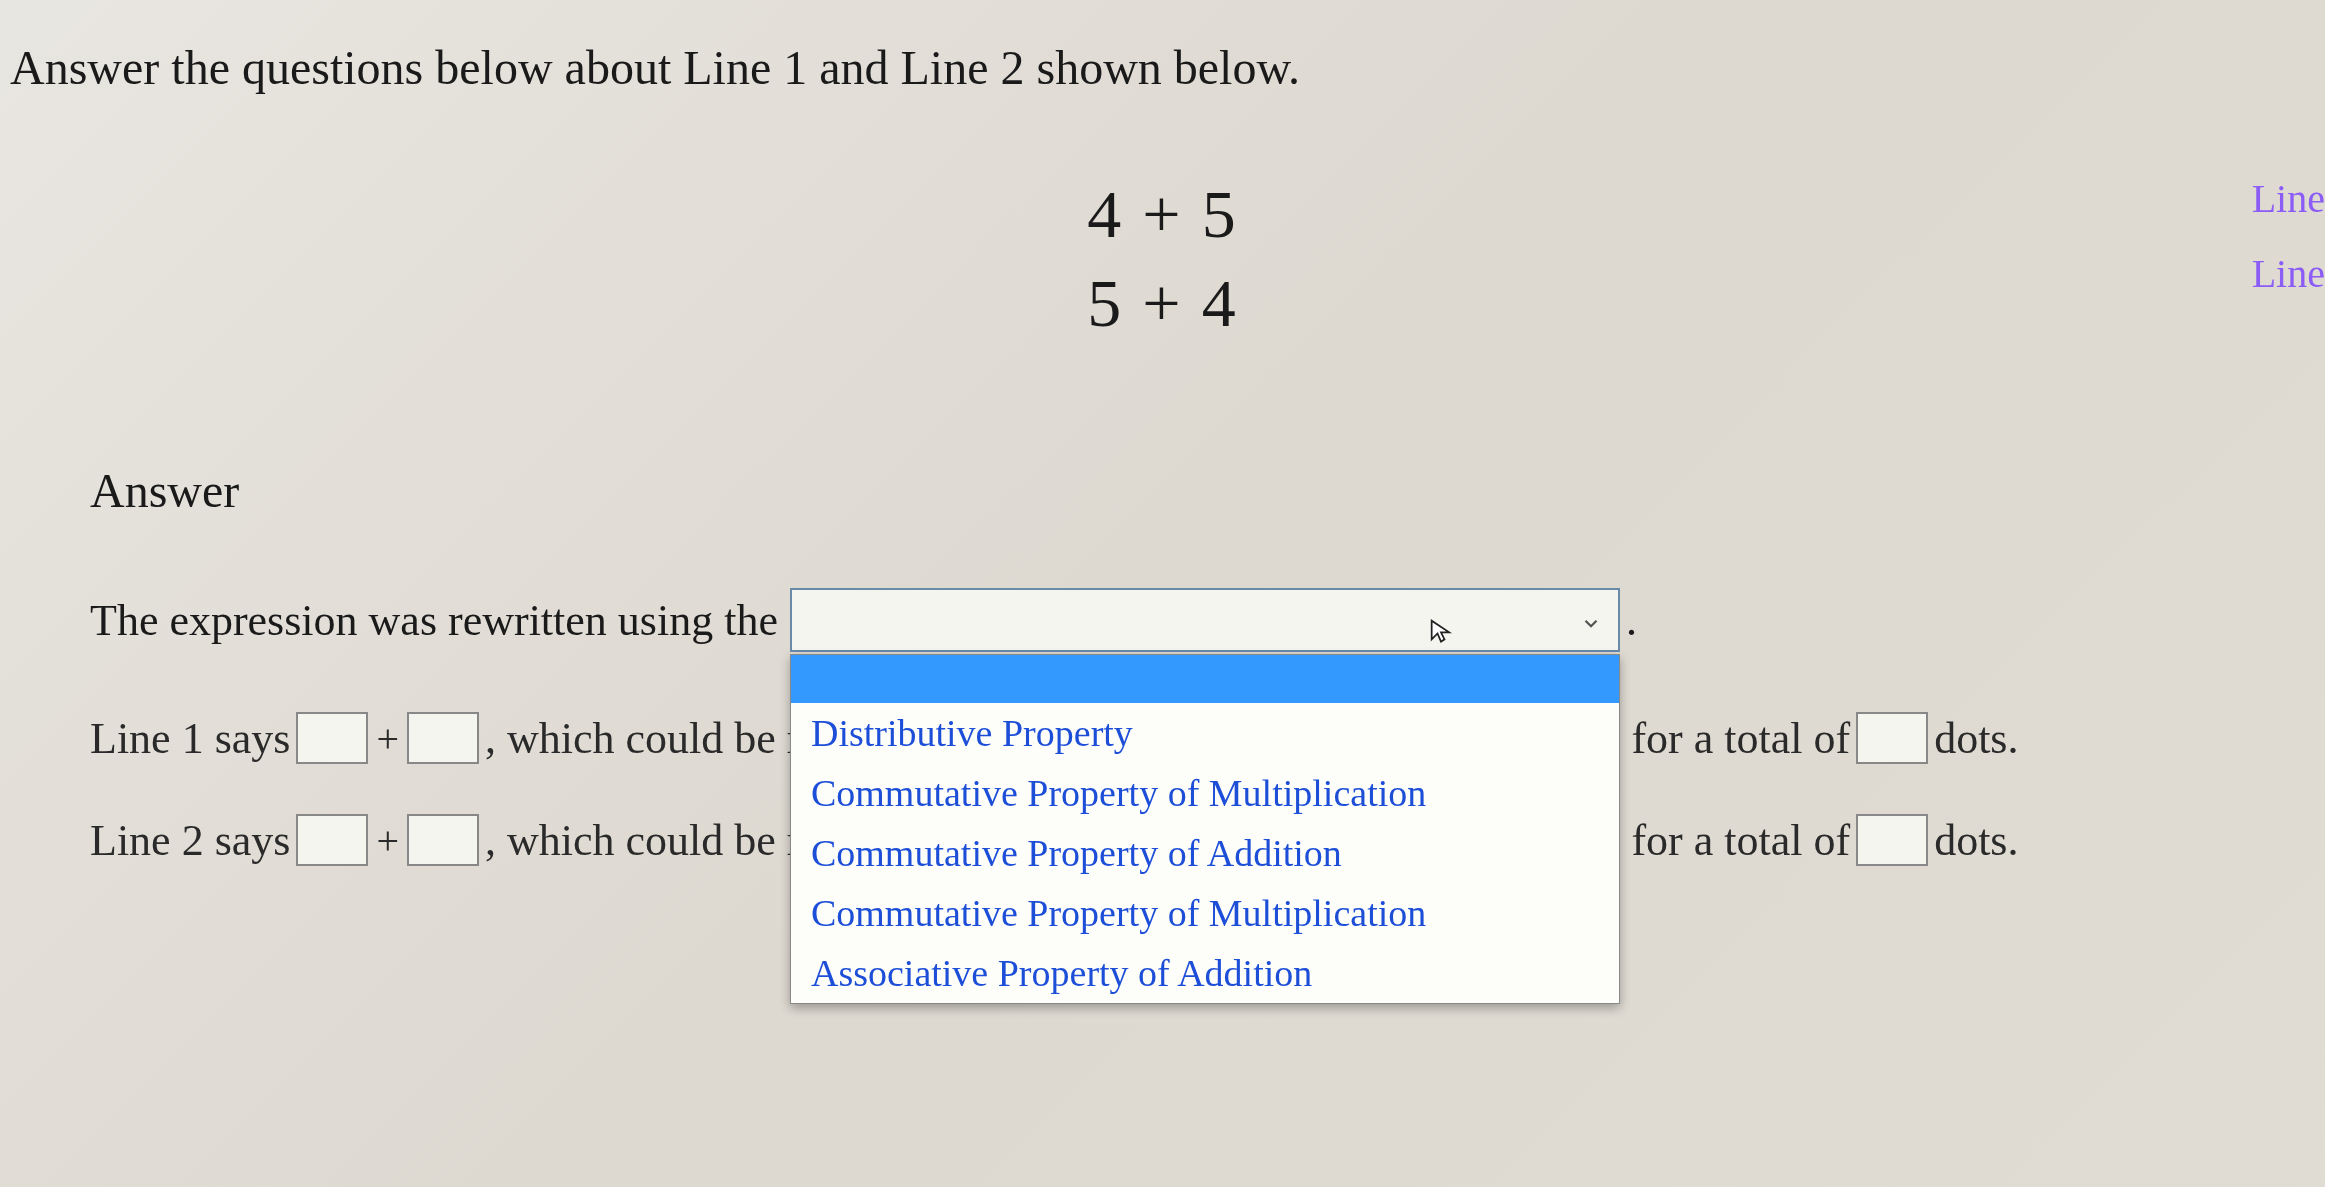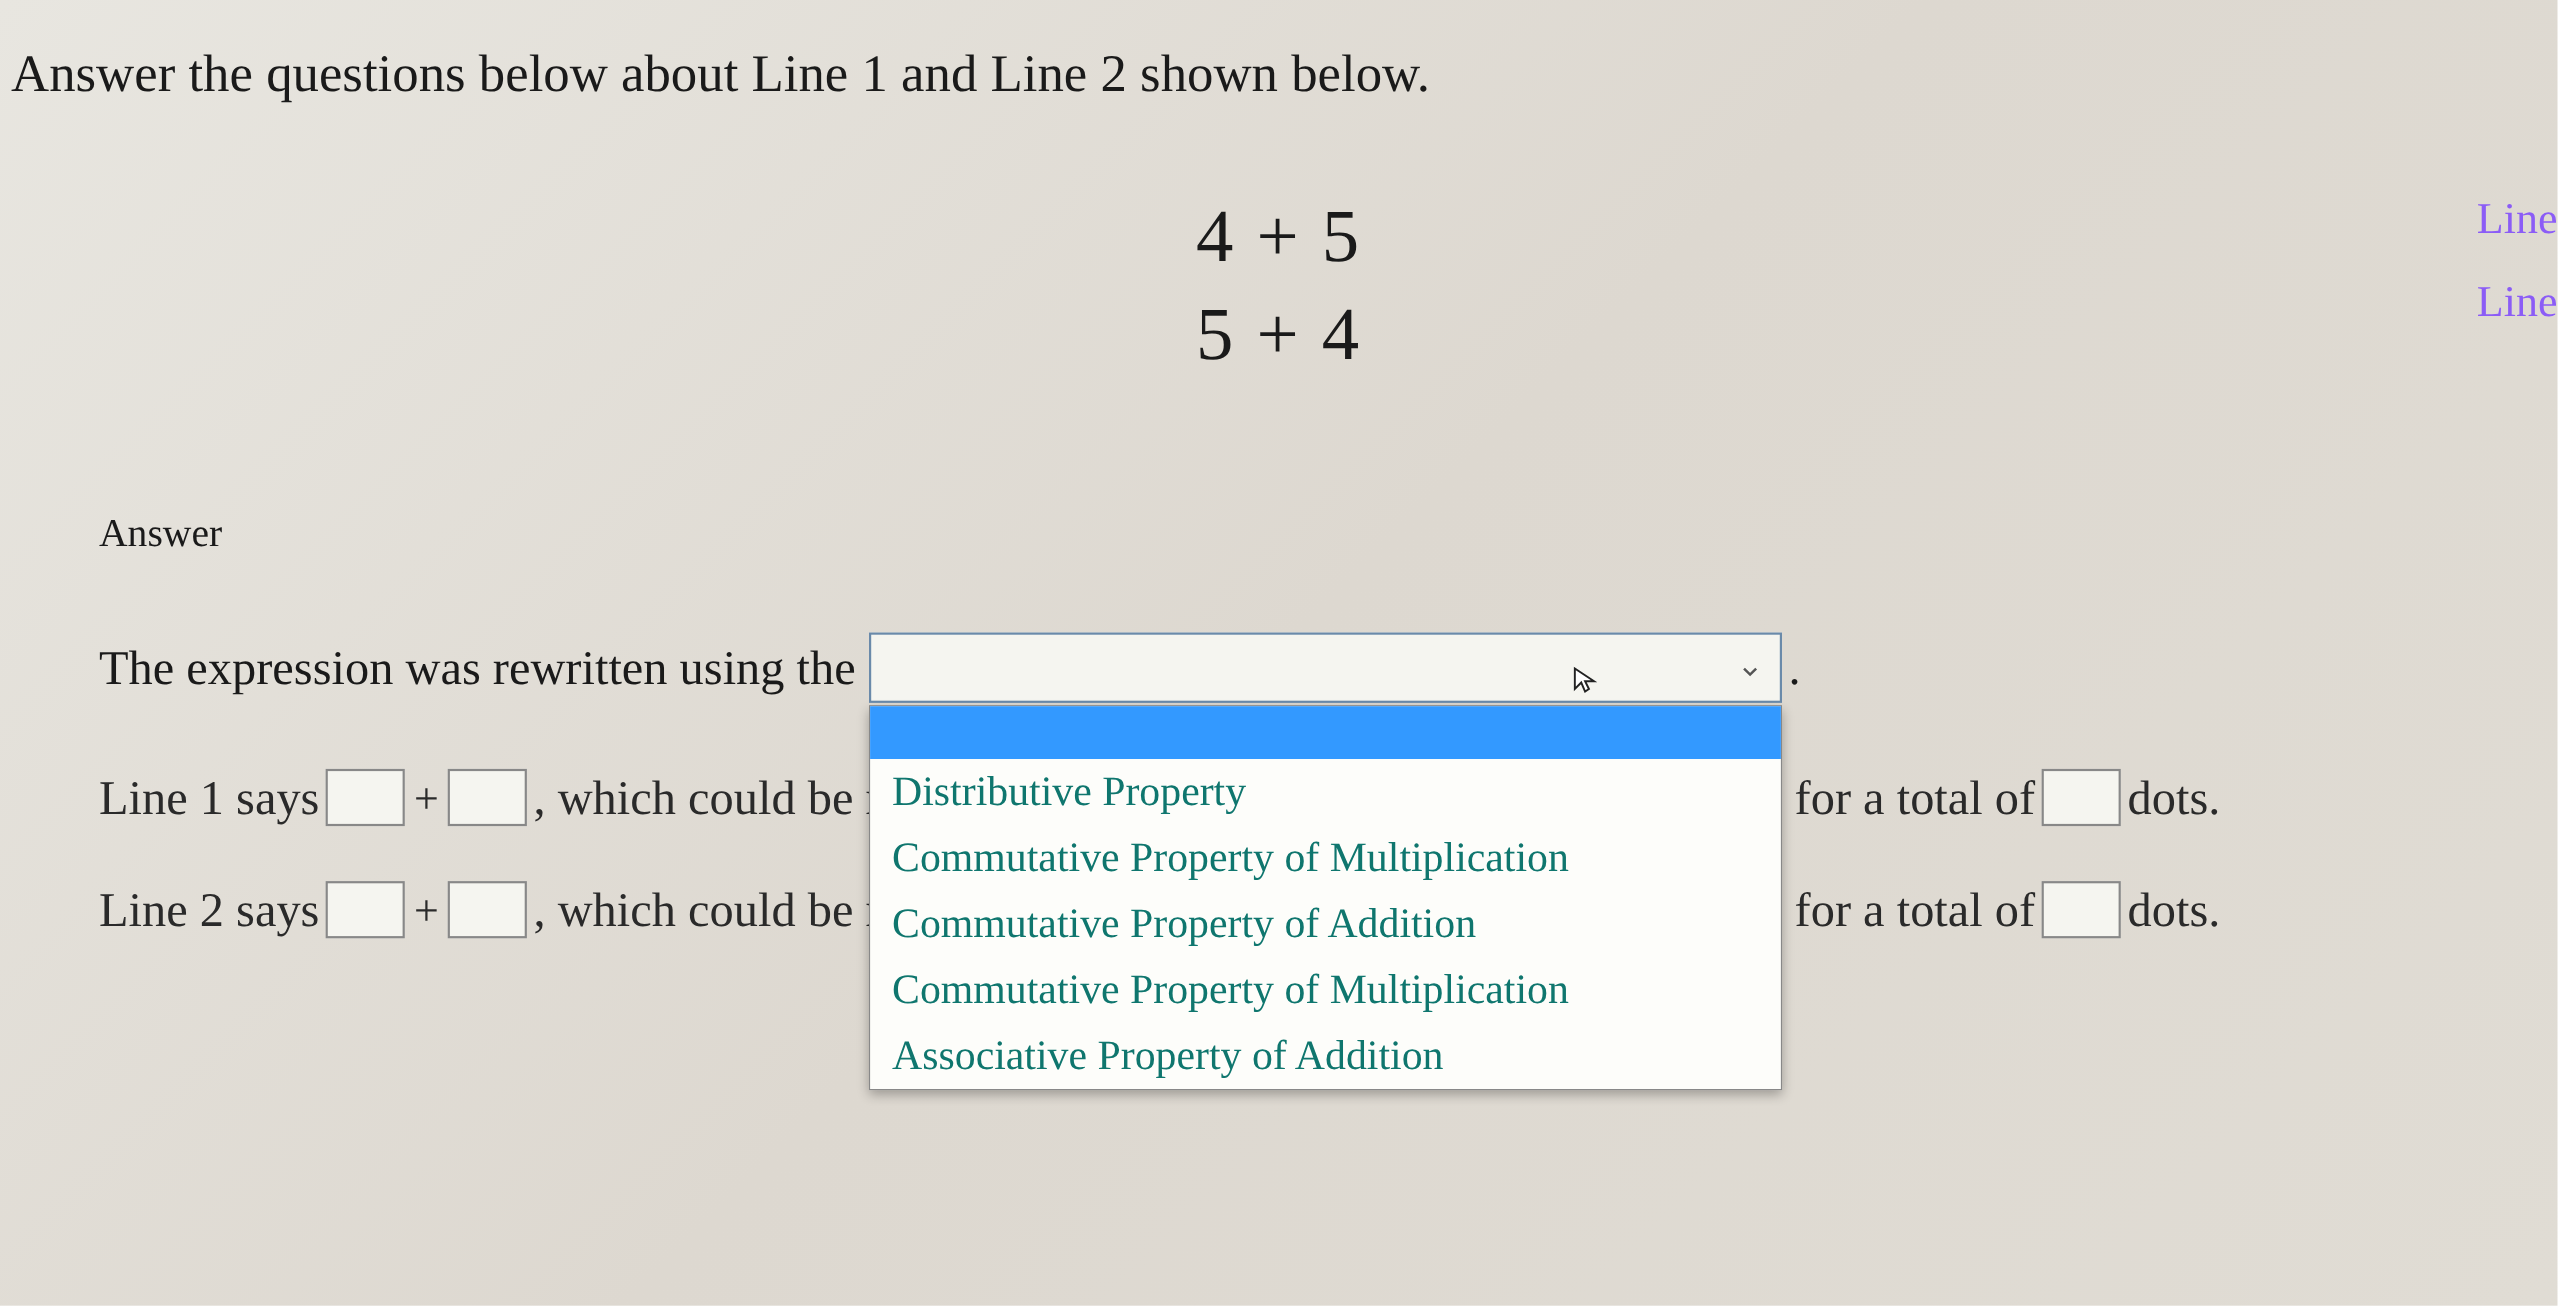--- a/index.html
+++ b/index.html
@@ -39,21 +39,21 @@
       font-size: 40px;
       color: #8b5cf6;
     }
     .line-label-1 { top: 0px; }
     .line-label-2 { top: 75px; }
     .answer-section {
       margin-top: 120px;
       padding-left: 90px;
     }
     .answer-heading {
-      font-size: 36px;
+      font-size: 48px;
       color: #1a1a1a;
       margin-bottom: 70px;
     }
     .answer-line {
       font-size: 44px;
       color: #1a1a1a;
       margin-bottom: 60px;
       display: flex;
       align-items: center;
       flex-wrap: nowrap;
@@ -98,21 +98,21 @@
       left: 0;
       width: 830px;
       background: #fdfdfa;
       border: 1px solid #888;
       box-shadow: 0 4px 10px rgba(0,0,0,0.3);
       z-index: 100;
     }
     .dropdown-option {
       font-size: 38px;
       padding: 8px 20px;
-      color: #0f766e;
+      color: #1d4ed8;
       cursor: pointer;
       font-family: Georgia, serif;
     }
     .dropdown-option.highlighted {
       background: #3399ff;
       color: #fff;
       height: 48px;
     }
     .small-input {
       width: 72px;

